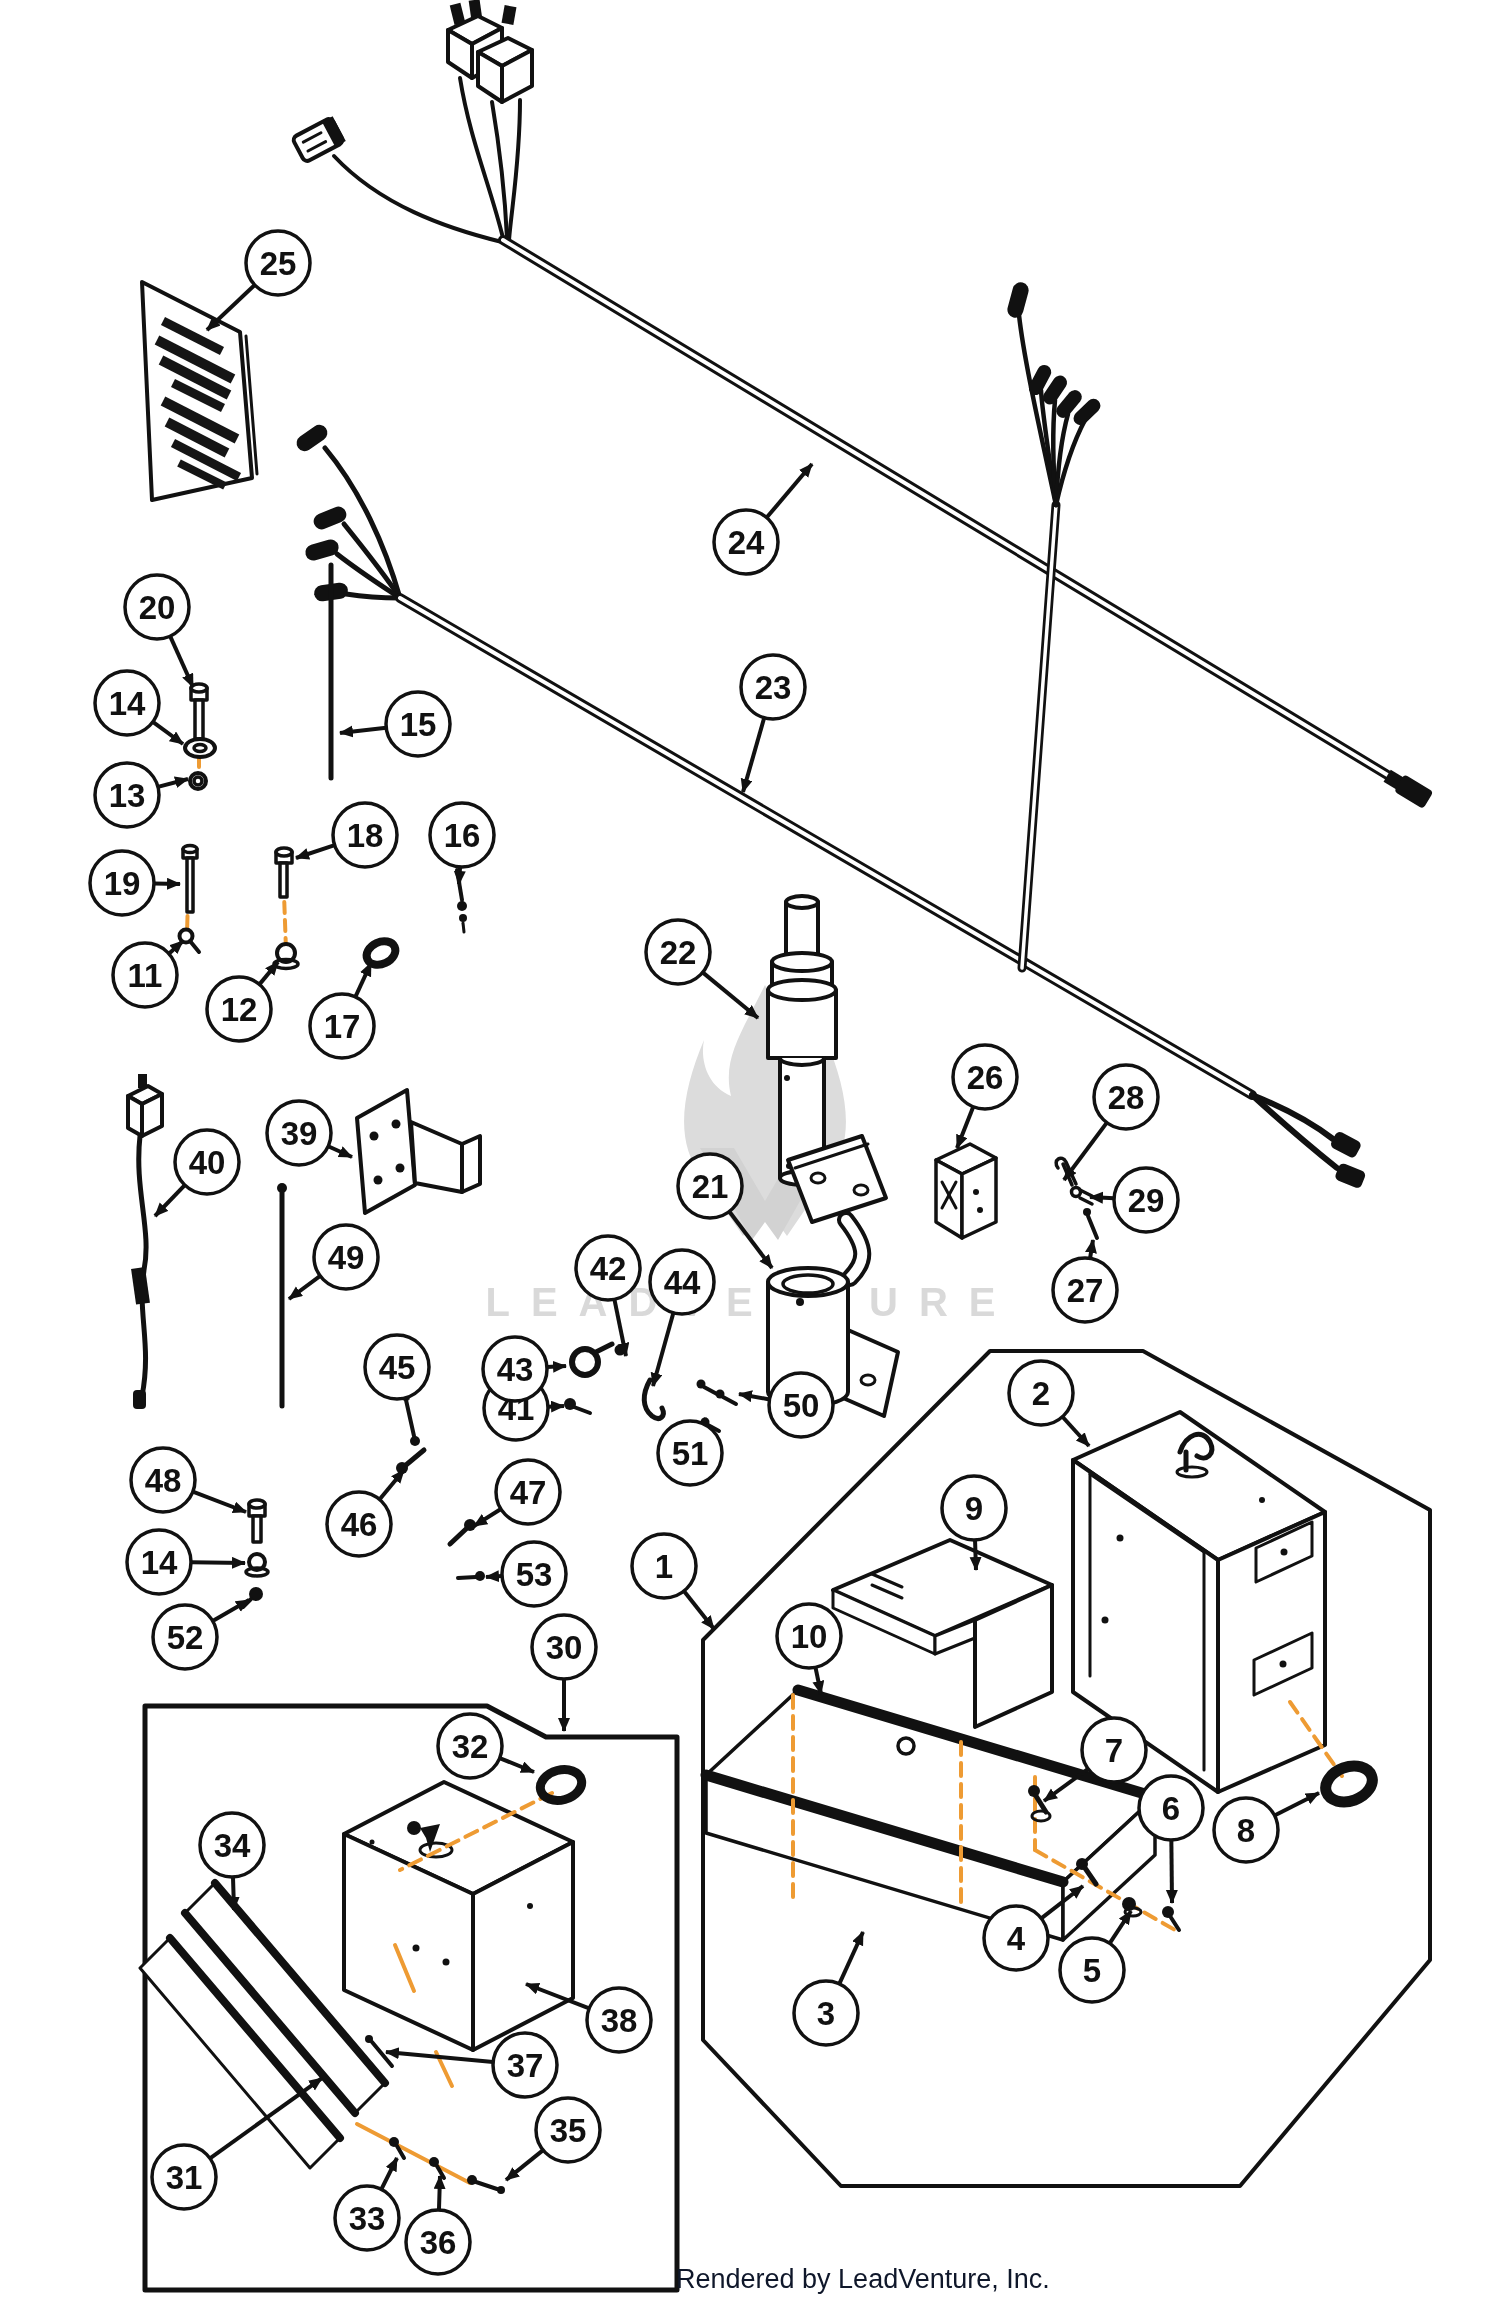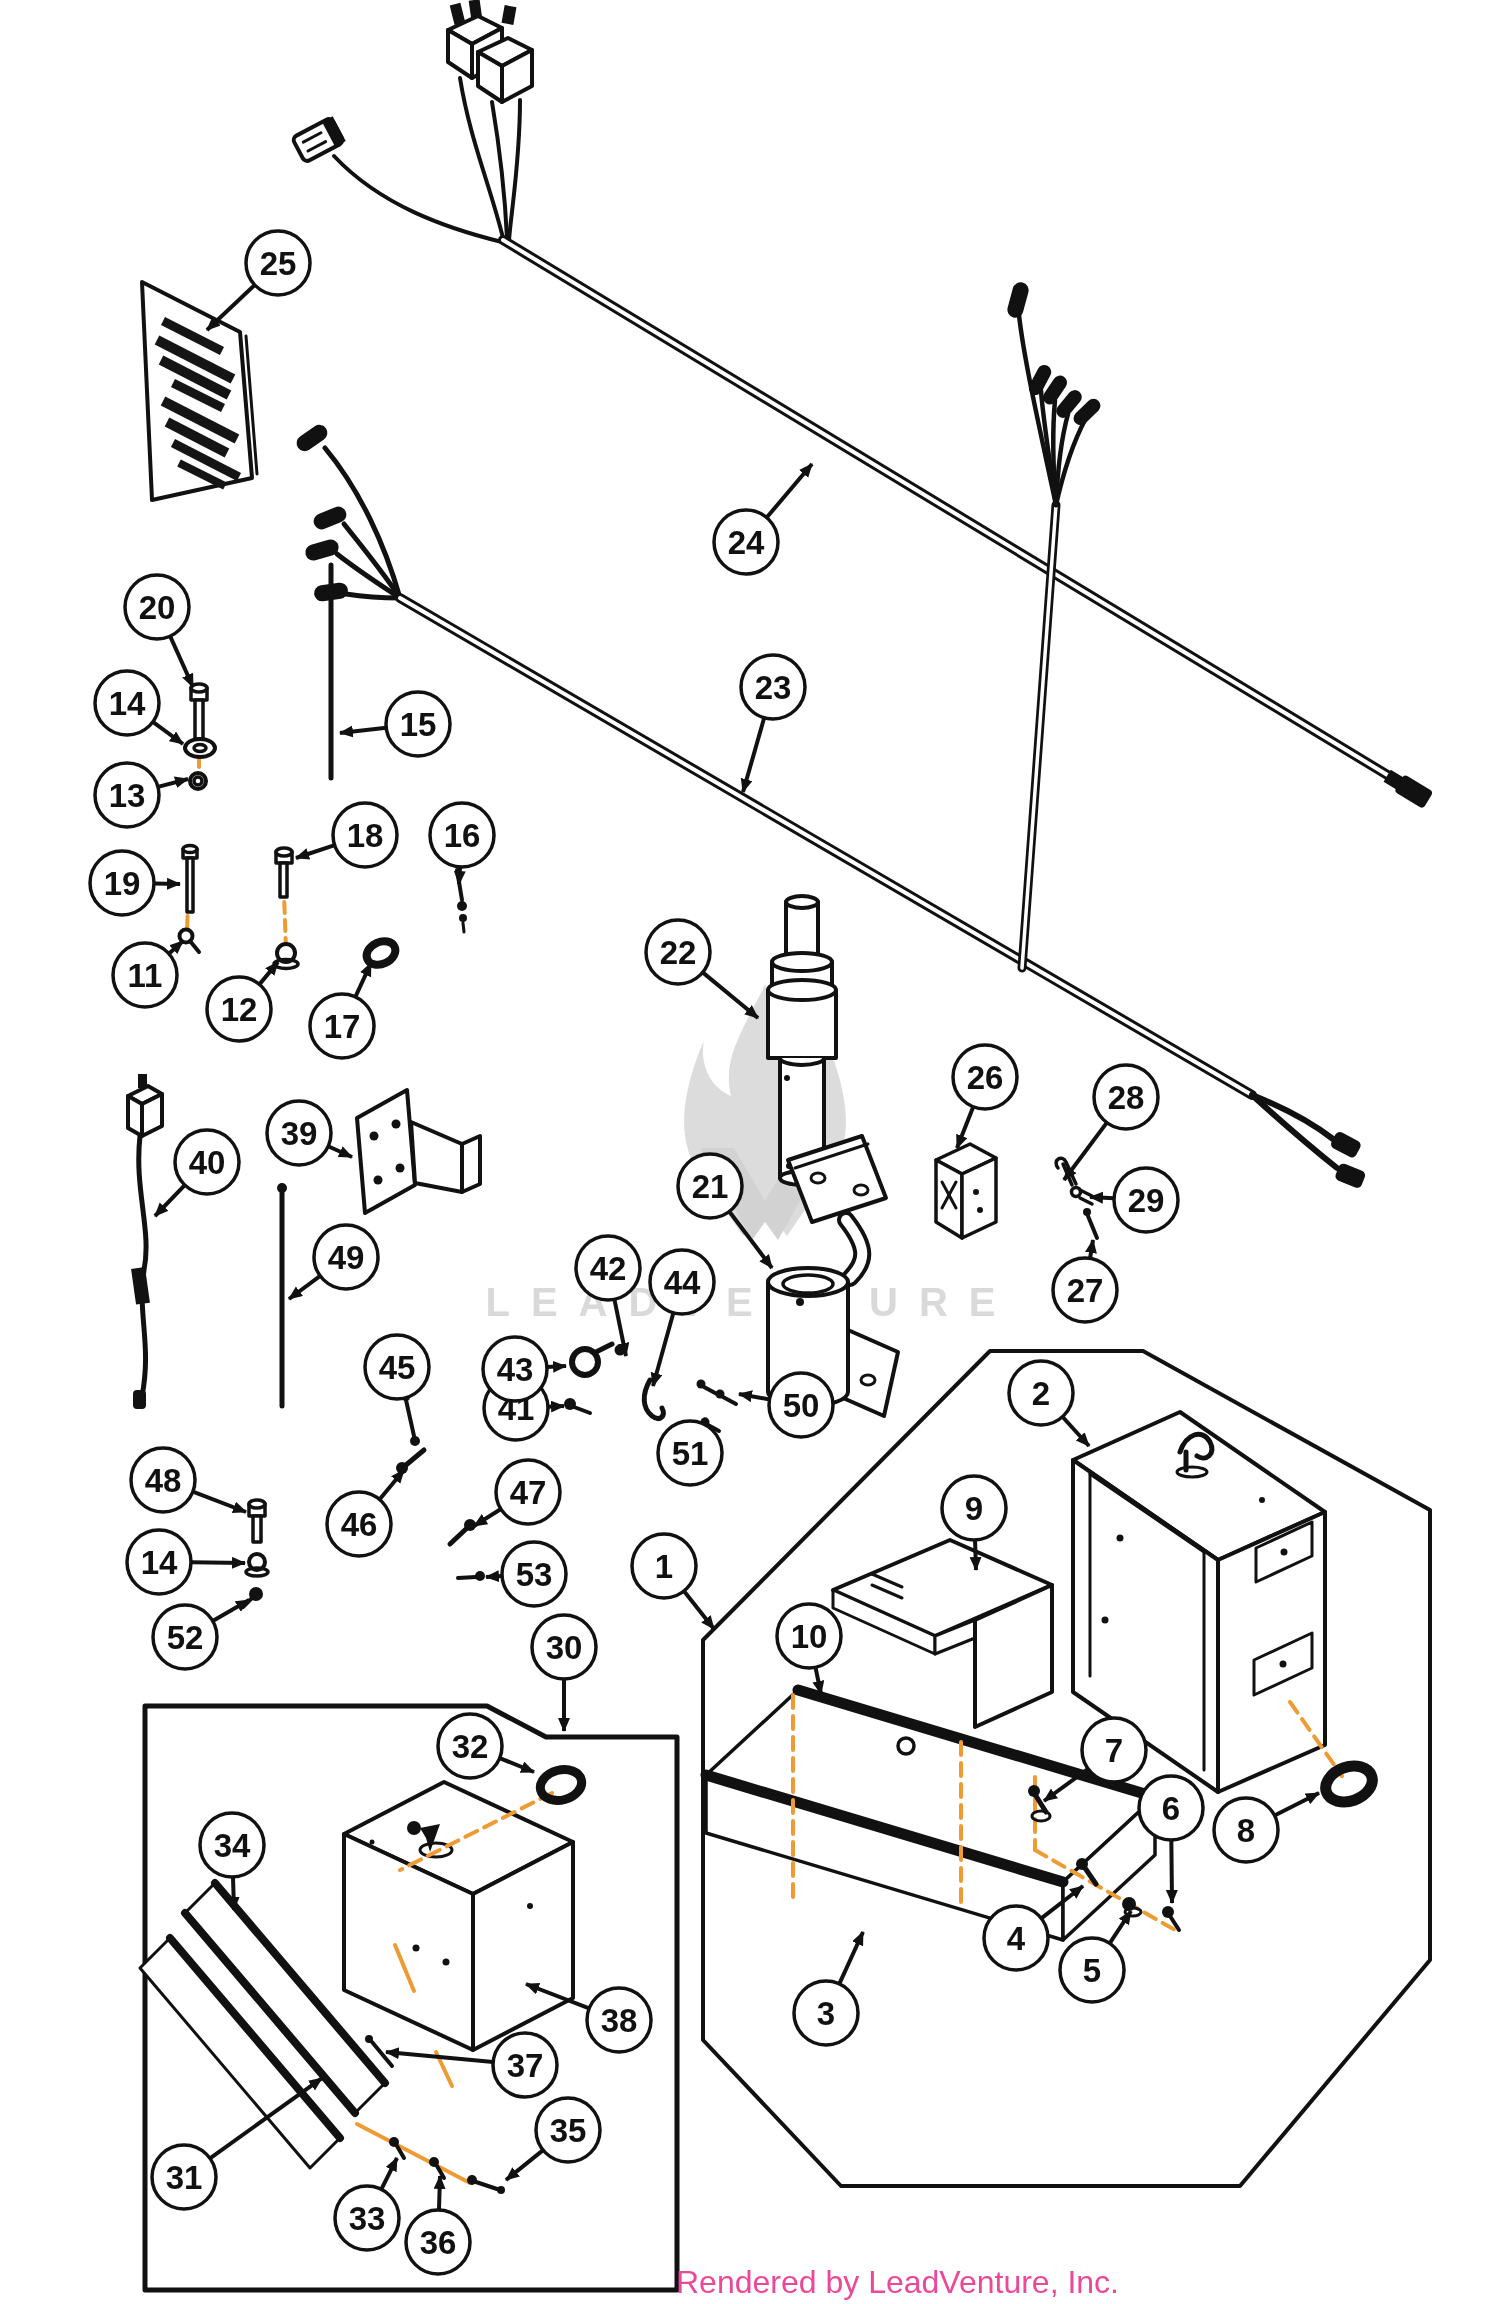--- a/index.html
+++ b/index.html
@@ -1,18 +1,18 @@
 <!DOCTYPE html>
 <html><head>
 <meta charset="utf-8">
 <style>
   html,body{margin:0;padding:0;background:#fff;}
   .stage{position:relative;width:1500px;height:2304px;background:#ffffff;overflow:hidden;font-family:"Liberation Sans",sans-serif;}
   svg{position:absolute;left:0;top:0;}
-  .footer{position:absolute;left:676px;top:2264px;font-size:32px;color:#ec4899;font-family:"Liberation Sans",sans-serif;white-space:nowrap;}
+  .footer{position:absolute;left:676px;top:2264px;font-size:27px;color:#0f172a;font-family:"Liberation Sans",sans-serif;white-space:nowrap;}
   .callout text{font-family:"Liberation Sans",sans-serif;font-weight:bold;font-size:33px;fill:#111;}
 </style>
 </head>
 <body>
 
 <div class="stage">
 <svg width="1500" height="2304" viewBox="0 0 1500 2304">
   <defs>
     <marker id="arw" markerWidth="15" markerHeight="13" refX="13" refY="6" orient="auto" markerUnits="userSpaceOnUse">
       <path d="M0,0 L14,6 L0,12 Z" fill="#111"></path>

